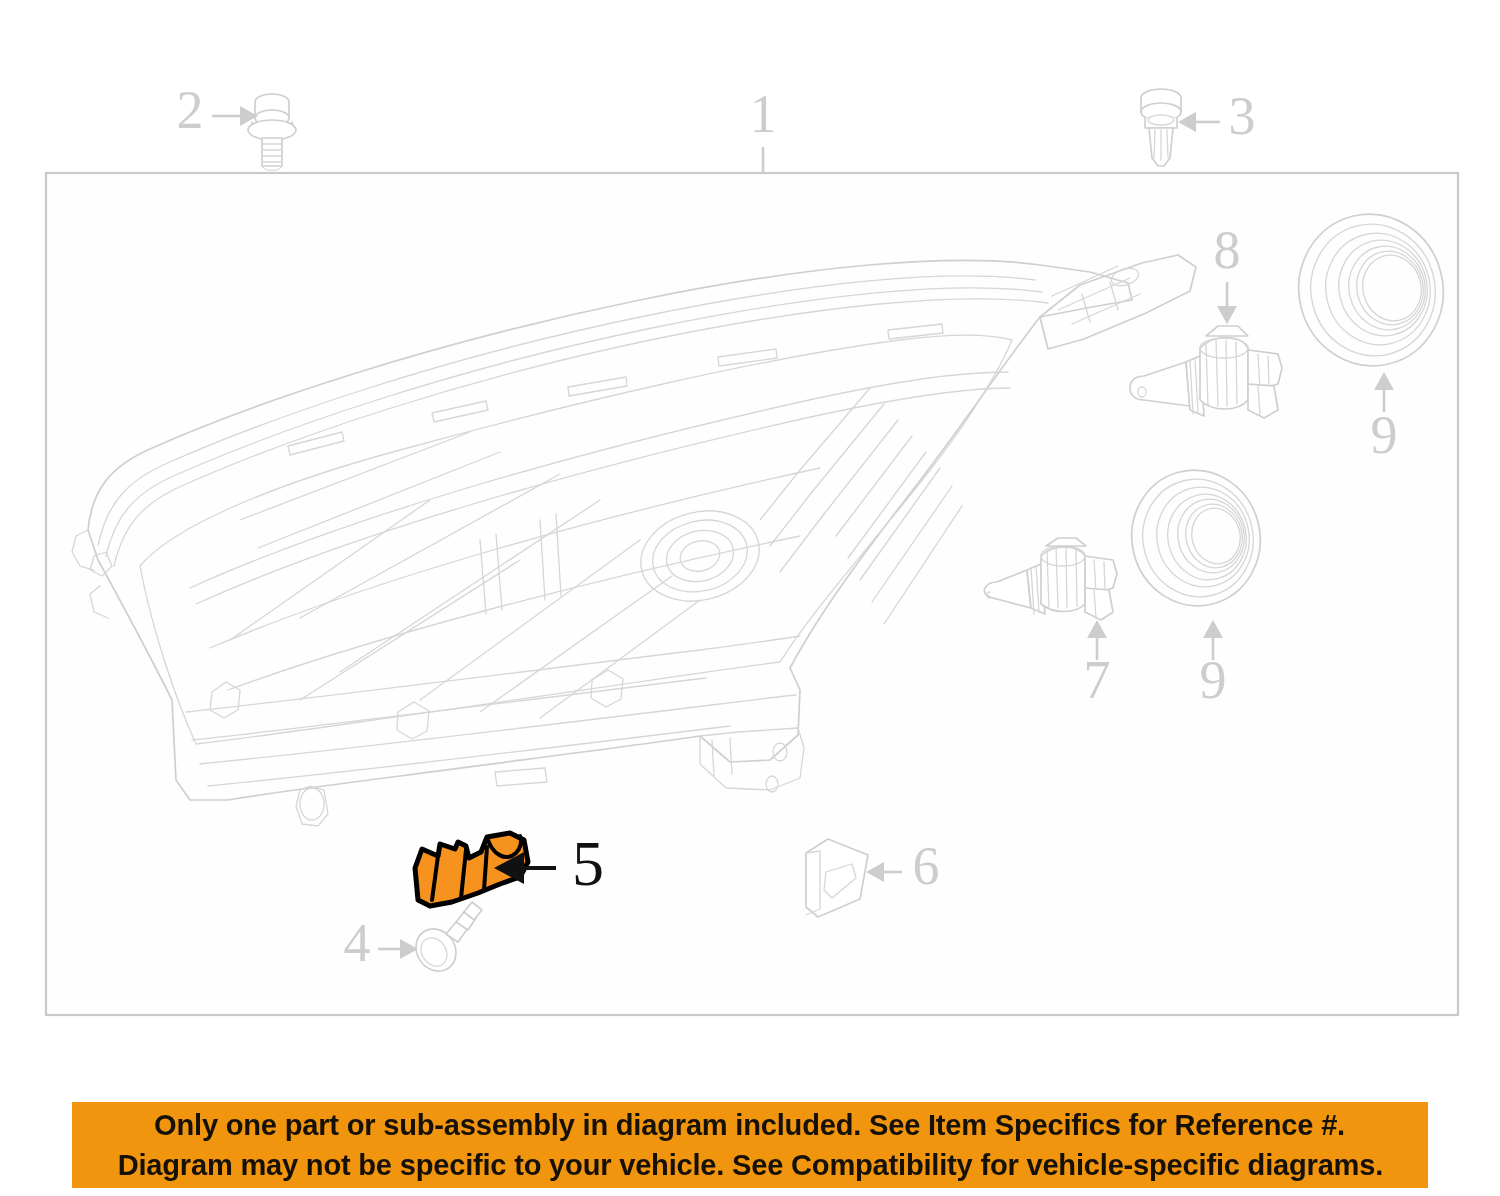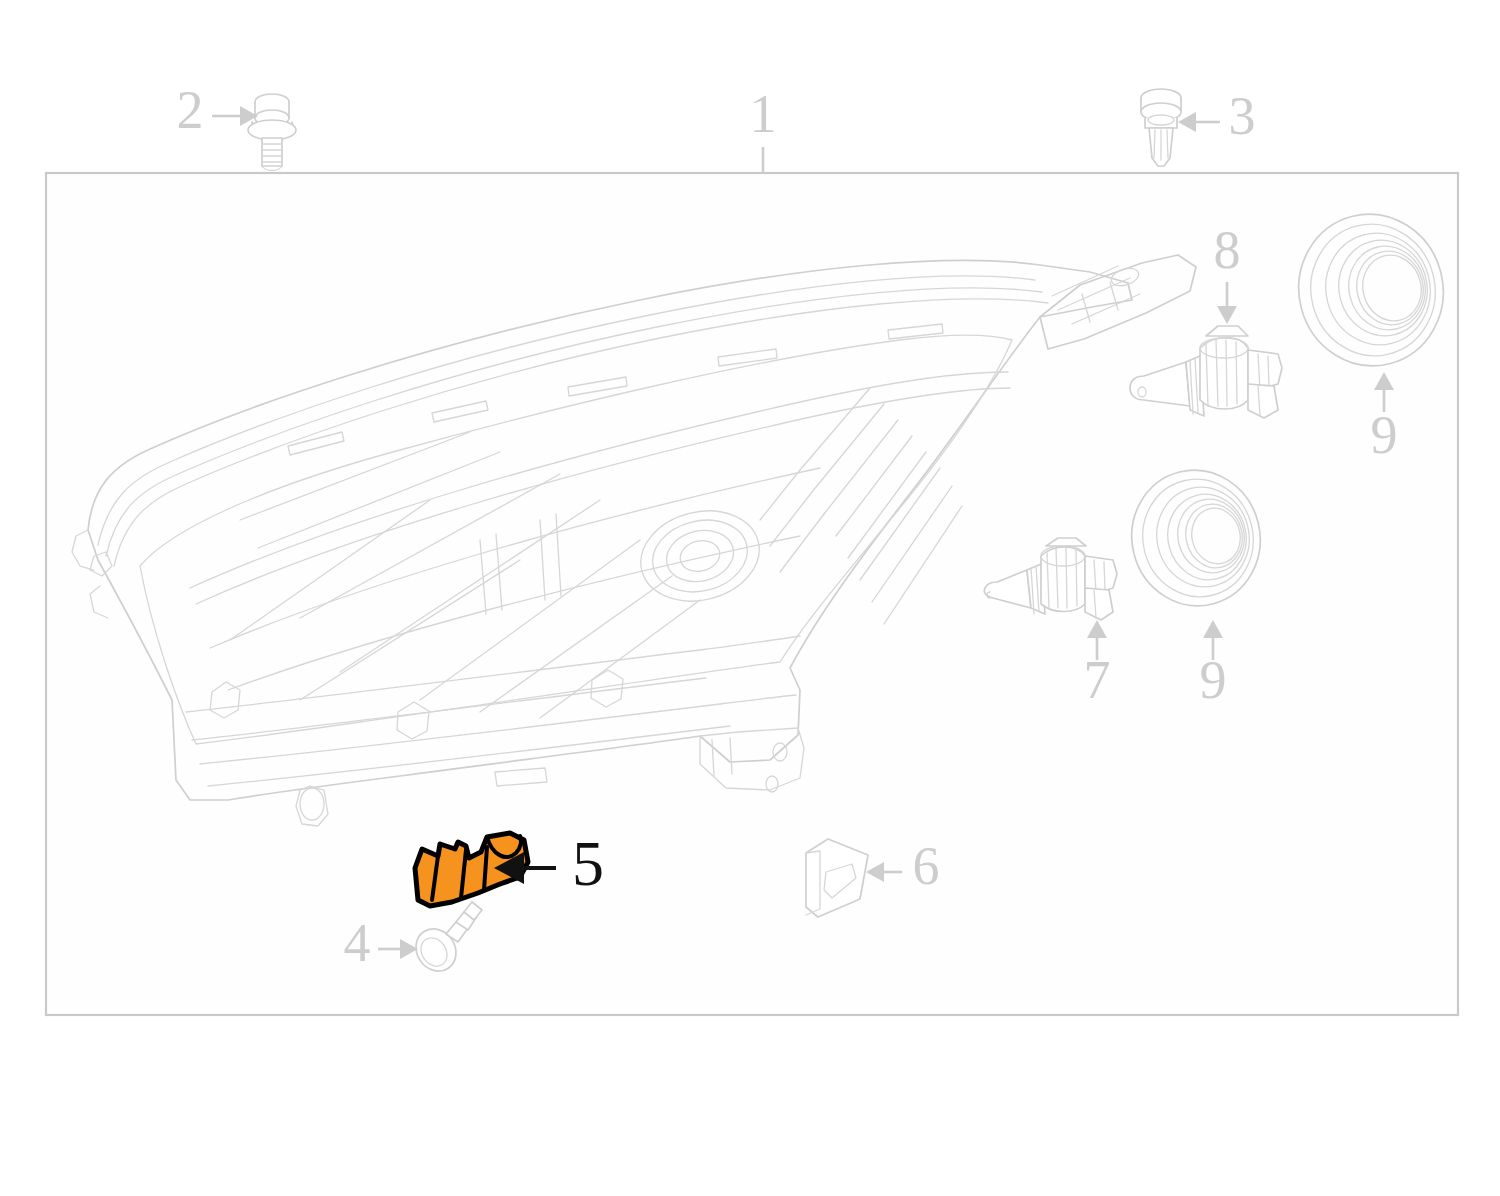--- a/index.html
+++ b/index.html
@@ -413,14 +413,18 @@
     </g>
 
     <g>
       <line class="lead" x1="1213" y1="660" x2="1213" y2="638"></line>
       <polygon class="arrowhead" points="1203,638 1213,620 1223,638"></polygon>
       <text class="callout-num" x="1213" y="686">9</text>
     </g>
 
   </svg>
 
+  <div id="notice-banner">
+    <div class="notice-line">Only one part or sub-assembly in diagram included. See Item Specifics for Reference #.</div>
+    <div class="notice-line">Diagram may not be specific to your vehicle. See Compatibility for vehicle-specific diagrams.</div>
+  </div>
 
 </div>
 
 </body></html>

